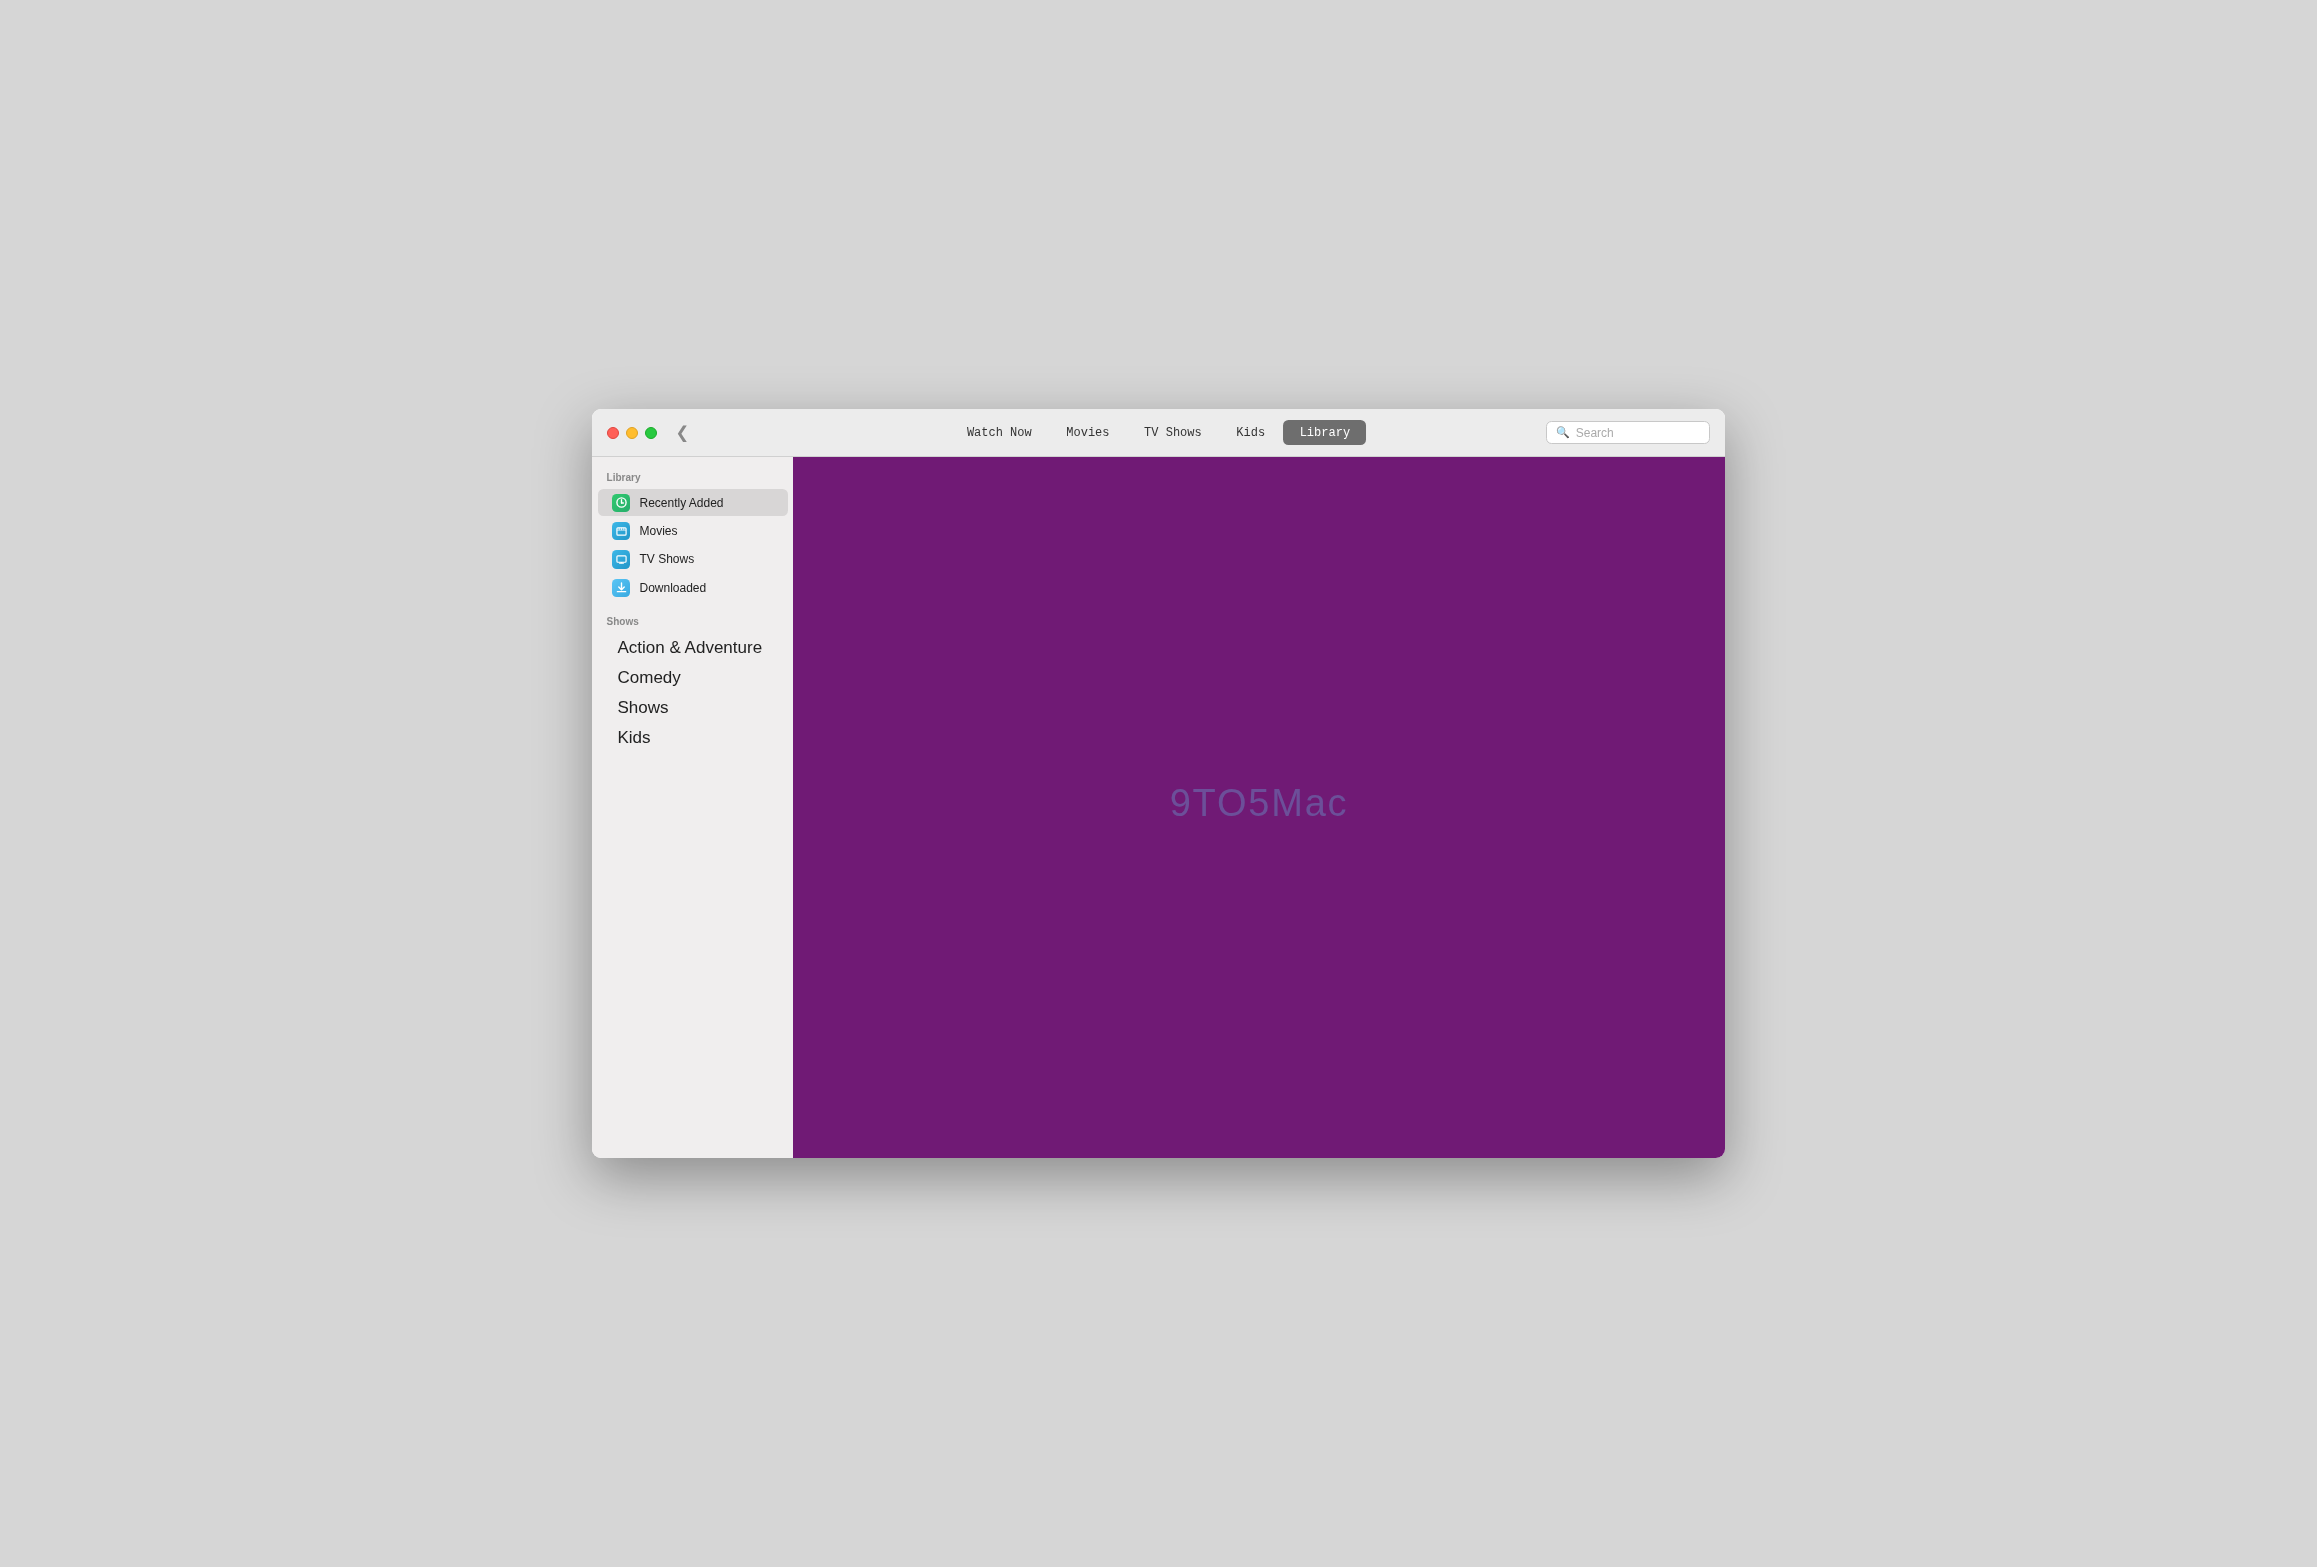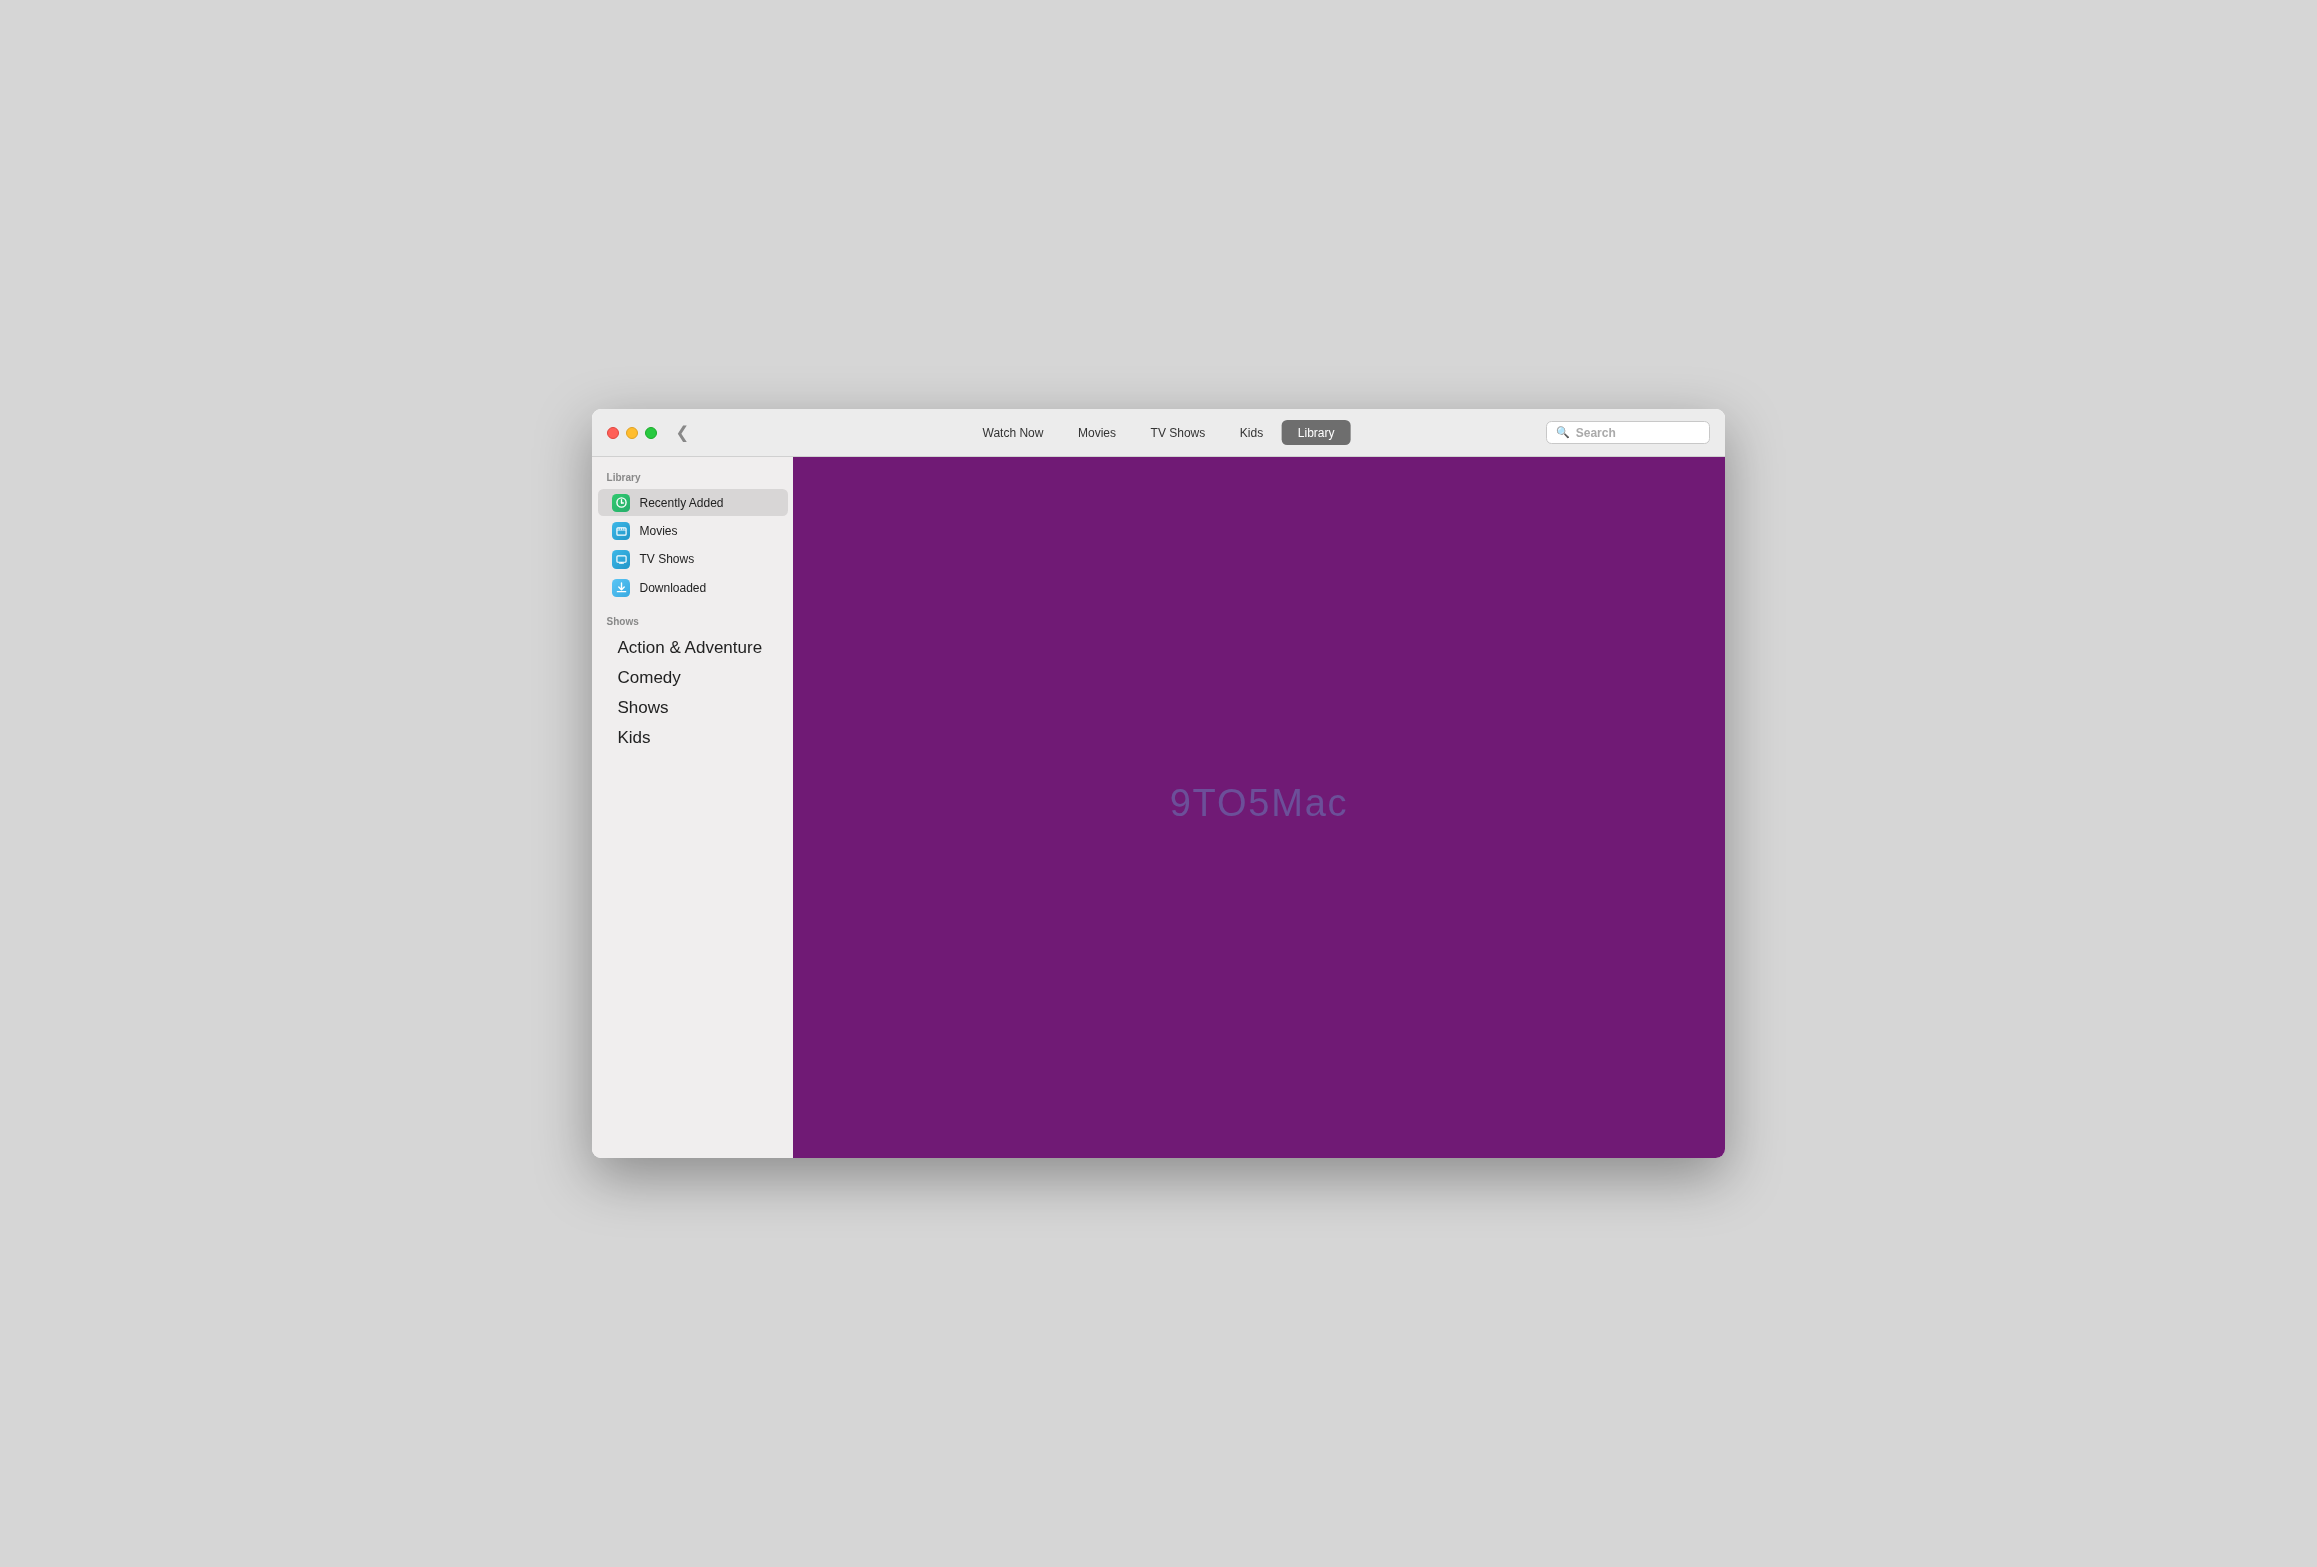--- a/index.html
+++ b/index.html
@@ -74,21 +74,21 @@
     }
 
     .nav-tab {
       padding: 5.5px 16.4px;
       border-radius: 5.5px;
       font-size: 12px;
       cursor: pointer;
       color: #333;
       background: transparent;
       border: none;
-      font-family: Liberation Sans, sans-serif;
+      font-family: Liberation Mono, monospace;
     }
 
     .nav-tab.active {
       background: #6e6e6e;
       color: #ffffff;
     }
 
     .search-box {
       position: absolute;
       right: 14.6px;
@@ -108,21 +108,20 @@
     }
 
     .search-box input {
       border: none;
       outline: none;
       background: transparent;
       font-size: 12px;
       color: #3b82f6;
       width: 100%;
       font-family: inherit;
-      font-weight: bold;
     }
 
     .search-box input::placeholder {
       color: #aaa;
     }
 
     
     .content {
       display: flex;
       flex: 1;

